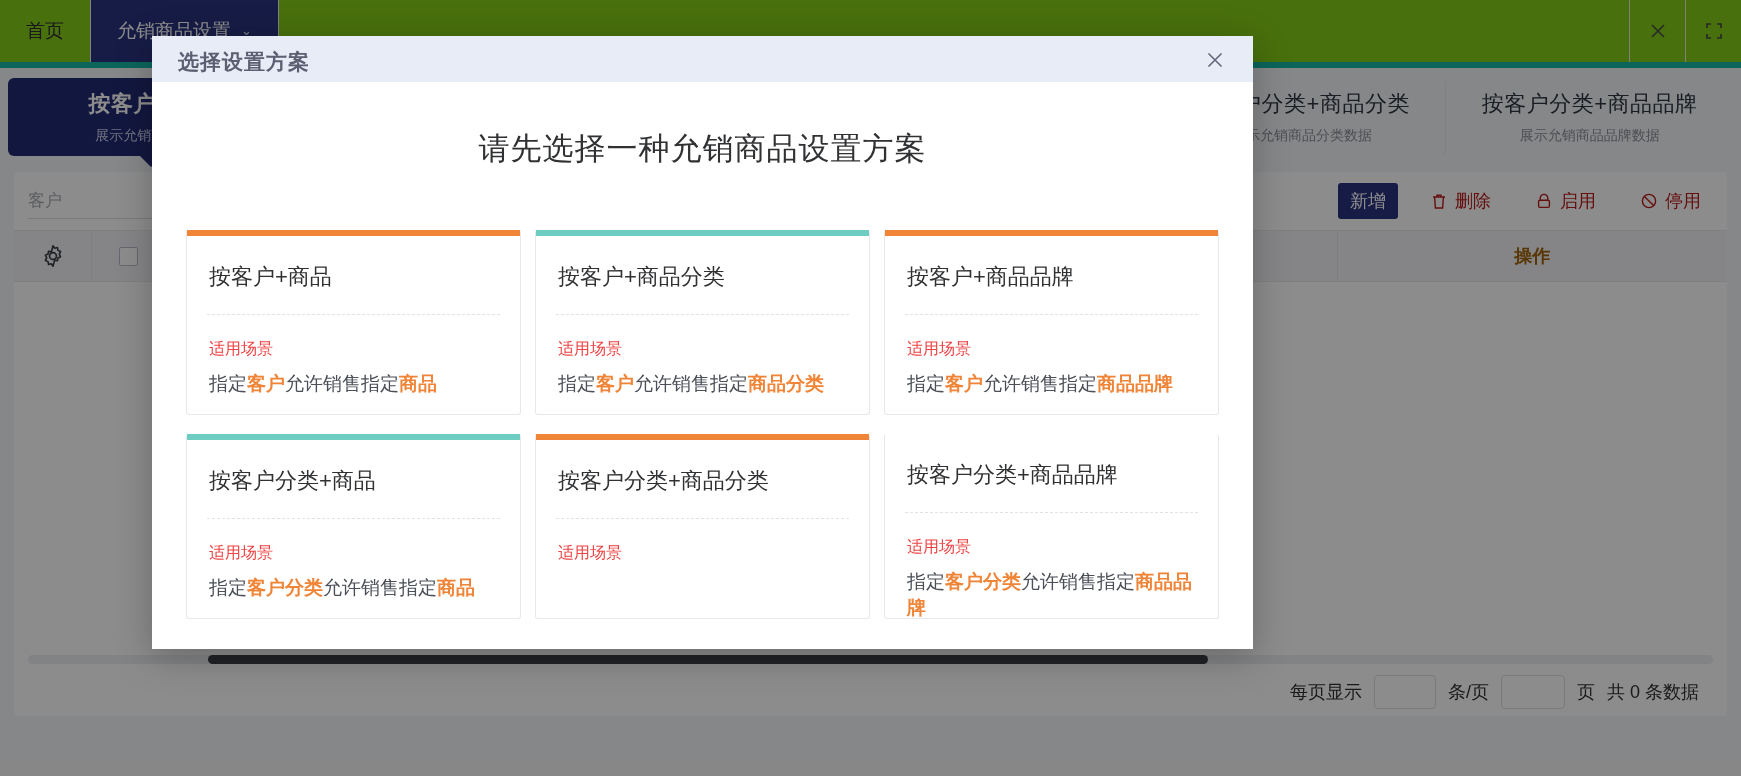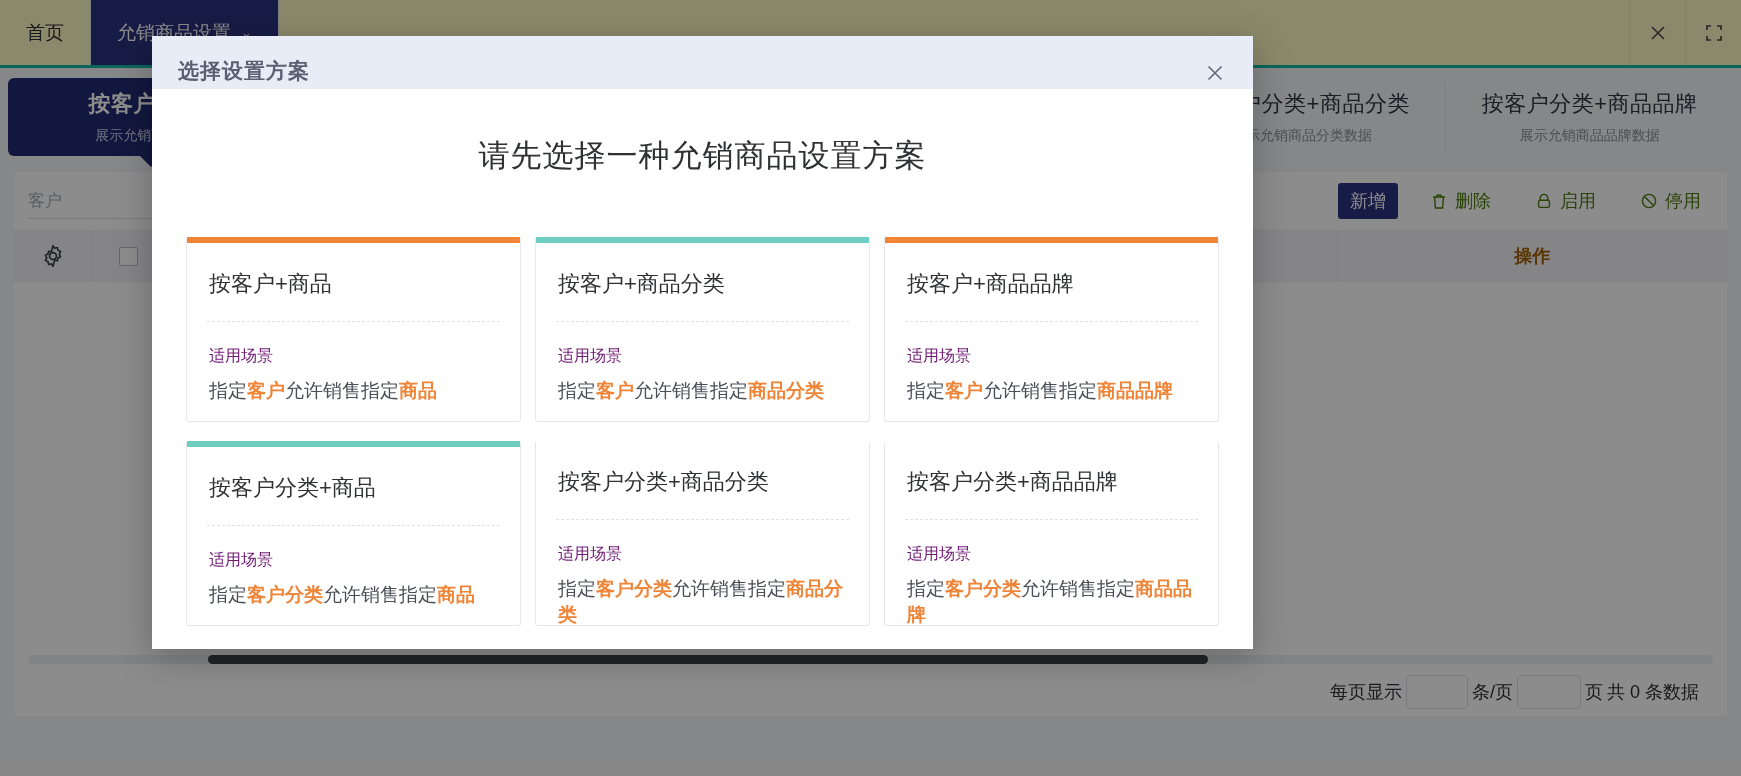--- a/index.html
+++ b/index.html
@@ -8,21 +8,21 @@
     overflow: hidden;
     font-family: "Liberation Sans", "DejaVu Sans", sans-serif;
     background: #f0f2f5;
   }
 
   
   #app-root { position: absolute; inset: 0; background: #f5f6f8; }
 
   .topbar {
     position: absolute; top: 0; left: 0; right: 0; height: 68px;
-    background: #fef9c3; border-bottom: 3px solid #14b8a6;
+    background: #84cc16; border-bottom: 6px solid #14b8a6;
     display: flex; align-items: stretch;
   }
   .tab {
     display: flex; align-items: center; justify-content: center;
     padding: 0 26px; font-size: 19px; color: #303133;
     border-right: 1px solid #e8eaee; cursor: pointer; white-space: nowrap;
   }
   .tab.active {
     background: #2b3480; color: #ffffff; font-family: Liberation Serif, serif;
   }
@@ -69,21 +69,21 @@
     height: 58px; display: flex; align-items: center; padding: 0 14px; gap: 14px;
   }
   .search-field {
     width: 230px; height: 36px; border: none; border-bottom: 1px solid #dcdfe6;
     font-size: 17px; color: #a8abb2; display: flex; align-items: center;
     background: transparent;
   }
   .filter-spacer { flex: 1; }
   .tb-btn {
     display: flex; align-items: center; gap: 7px; font-size: 18px;
-    color: #4d7c0f; padding: 6px 12px; cursor: pointer; border-radius: 3px;
+    color: #b91c1c; padding: 6px 12px; cursor: pointer; border-radius: 3px;
   }
   .tb-btn.primary { background: #2b3480; color: #fff; }
   .tb-ic { display: inline-flex; width: 18px; height: 18px; }
 
   
   .tbl-head {
     display: flex; height: 52px; background: #f2f3f7;
     border-top: 1px solid #e8eaee; border-bottom: 1px solid #e8eaee;
   }
   .th {
@@ -107,43 +107,43 @@
   }
   .hscroll-thumb {
     position: absolute; left: 180px; width: 1000px; top: 0; height: 9px;
     background: #3d3f45; border-radius: 5px;
   }
 
   
   .pager {
     position: absolute; left: 0; right: 0; bottom: 0; height: 48px;
     display: flex; align-items: center; justify-content: flex-end;
-    gap: 4px; padding: 0 28px; font-size: 18px; color: #303133;
+    gap: 12px; padding: 0 28px; font-size: 18px; color: #303133;
   }
   .pg-box {
     width: 62px; height: 34px; border: 1px solid #dcdfe6; border-radius: 4px;
     background: #fff;
   }
   .pg-box.wide { width: 64px; }
 
   
   #overlay {
     position: absolute; inset: 0; background: rgba(0,0,0,0.45); z-index: 40;
   }
 
   
   #modal {
     position: absolute; z-index: 50;
     left: 152px; top: 36px; width: 1101px; height: 613px;
     background: #ffffff; box-shadow: 0 8px 34px rgba(0,0,0,.25);
     display: flex; flex-direction: column;
   }
   .modal-head {
-    height: 53px; background: #e8ecf7; display: flex; align-items: flex-end;
-    padding: 4px 26px;
+    height: 46px; background: #e8ecf7; display: flex; align-items: flex-start;
+    padding: 12px 26px;
   }
   .modal-title { font-size: 21px; font-weight: bold; color: #5a6072; letter-spacing: 1px; }
   .modal-head-spacer { flex: 1; }
   .modal-close { cursor: pointer; color: #63687a; display: flex; }
   .modal-body { flex: 1; padding: 0 34px; overflow: hidden; }
   .modal-h1 {
     text-align: center; font-size: 31px; color: #303133;
     padding-top: 46px; padding-bottom: 60px; letter-spacing: 1px;
   }
   .grid {
@@ -155,21 +155,21 @@
     border-top: none; border-radius: 3px; cursor: pointer;
     display: flex; flex-direction: column; padding: 0 16px;
   }
   .opt-accent { height: 6px; margin: 0 -16px; }
   .opt-title {
     font-size: 22px; color: #303133; padding-top: 26px; padding-bottom: 22px;
     padding-left: 6px;
   }
   .opt-div { border-top: 1px dashed #dfe2e7; margin: 0 4px; }
   .opt-meta { padding-top: 24px; padding-left: 6px; }
-  .opt-scene { font-size: 16px; color: #701a75; }
+  .opt-scene { font-size: 16px; color: #ef4444; }
   .opt-desc { font-size: 19px; color: #4b4f58; margin-top: 11px; }
   .opt-desc b { color: #f08437; font-weight: bold; }
 </style>
 </head>
 <body>
 
 <div id="app-root">
 
   <div class="topbar">
     <div id="tabs-host" style="display:flex;">
@@ -340,21 +340,20 @@
             <div class="opt-scene">适用场景</div>
             <div class="opt-desc"><span>指定</span><b>客户分类</b><span>允许销售指定</span><b>商品</b></div>
           </div>
         </div>
         <div class="opt-card">
           <div class="opt-accent" style="background: rgb(240, 132, 55);"></div>
           <div class="opt-title">按客户分类+商品分类</div>
           <div class="opt-div"></div>
           <div class="opt-meta">
             <div class="opt-scene">适用场景</div>
-            <div class="opt-desc"><span>指定</span><b>客户分类</b><span>允许销售指定</span><b>商品分类</b></div>
           </div>
         </div>
         <div class="opt-card">
           <div class="opt-accent" style="background: rgb(109, 205, 192);"></div>
           <div class="opt-title">按客户分类+商品品牌</div>
           <div class="opt-div"></div>
           <div class="opt-meta">
             <div class="opt-scene">适用场景</div>
             <div class="opt-desc"><span>指定</span><b>客户分类</b><span>允许销售指定</span><b>商品品牌</b></div>
           </div>

